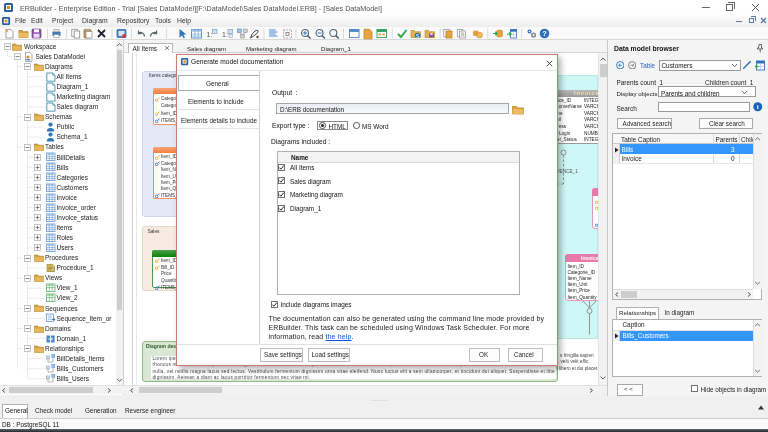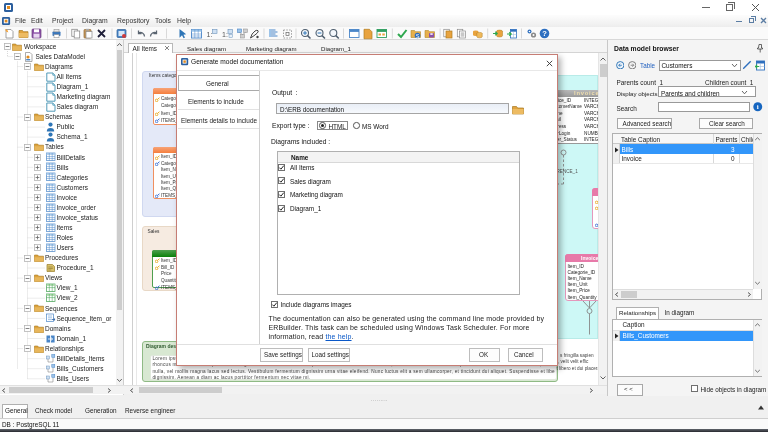--- a/index.html
+++ b/index.html
@@ -8,20 +8,21 @@
 </style></head>
 <body>
 <div class="abs" style="left:0;top:0;width:768px;height:432px;background:#f0f0f0;">
 
 <div class="abs" style="left:0;top:0;width:768px;height:15px;background:#ffffff;"></div>
 <svg class="abs" style="left:4px;top:3px" width="10" height="10" viewBox="0 0 10 10">
  <rect x="0" y="0" width="9" height="9" rx="1.5" fill="#2c5f9e"></rect>
  <rect x="2" y="2" width="5" height="5" fill="#fff"></rect>
  <rect x="3" y="3" width="3" height="3" fill="#e08a1e"></rect>
 </svg>
+<div class="txt" style="left:20px;top:3.5px;font-size:7.2px;color:#4f4f4f;">ERBuilder - Enterprise Edition - Trial [Sales DataModel][F:\DataModel\Sales DataModel.ERB] - [Sales DataModel]</div>
 <div class="abs" style="left:702px;top:7px;width:8px;height:1px;background:#666;"></div>
 <div class="abs" style="left:726px;top:3.5px;width:7px;height:7px;border:1px solid #666;"></div>
 <div class="abs" style="left:728px;top:2px;width:7px;height:7px;border:1px solid #666;border-bottom:none;border-left:none;"></div>
 <svg class="abs" style="left:751px;top:2.5px" width="9" height="9" viewBox="0 0 9 9">
       <path d="M1 1 L8 8 M8 1 L1 8" stroke="#555" stroke-width="1"></path>
     </svg>
 
 <div class="abs" style="left:0;top:15px;width:768px;height:12px;background:linear-gradient(#fdfdfd,#ededed);"></div>
 <svg class="abs" style="left:2px;top:16.5px" width="9" height="9" viewBox="0 0 10 10">
  <rect x="0" y="0" width="9" height="9" rx="1.5" fill="#2c5f9e"></rect>

